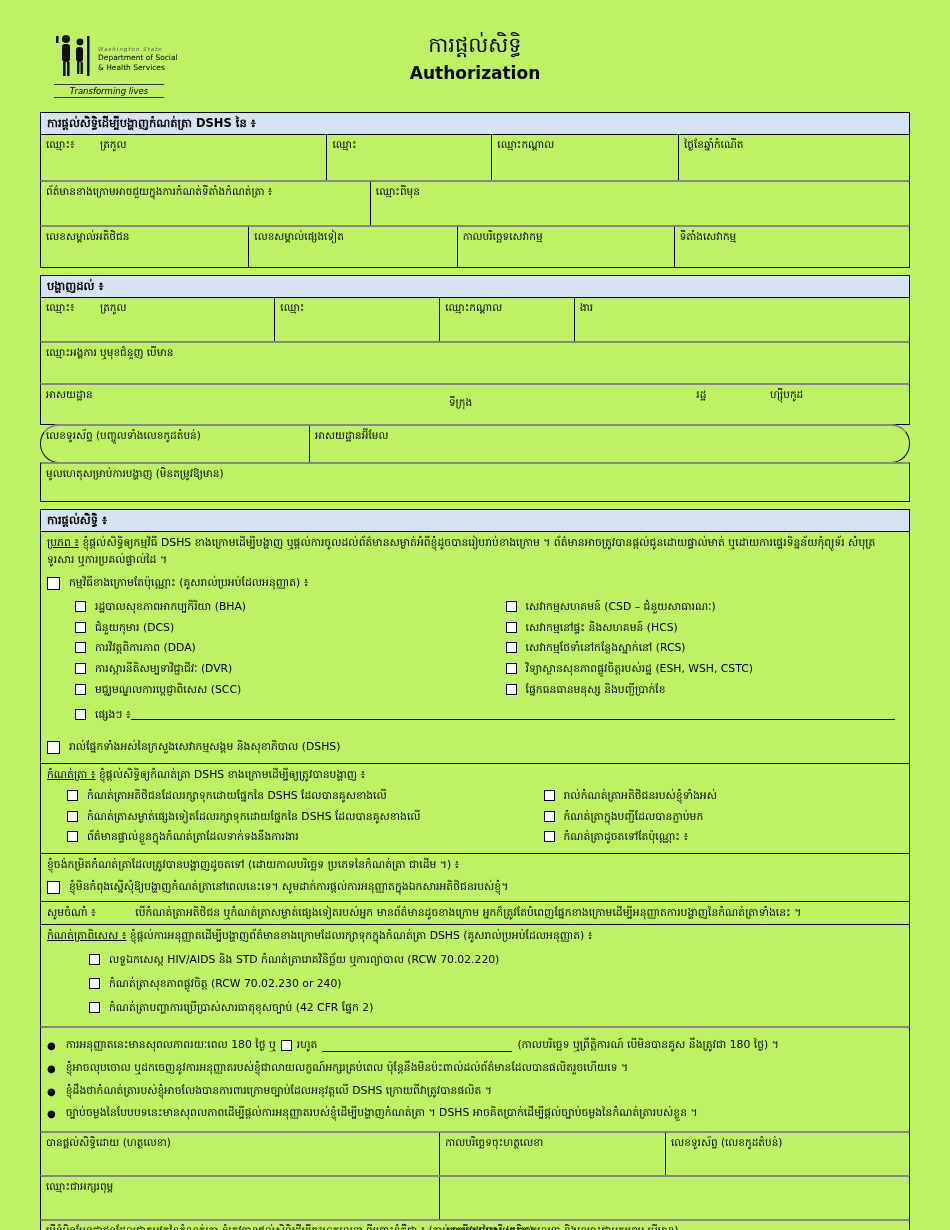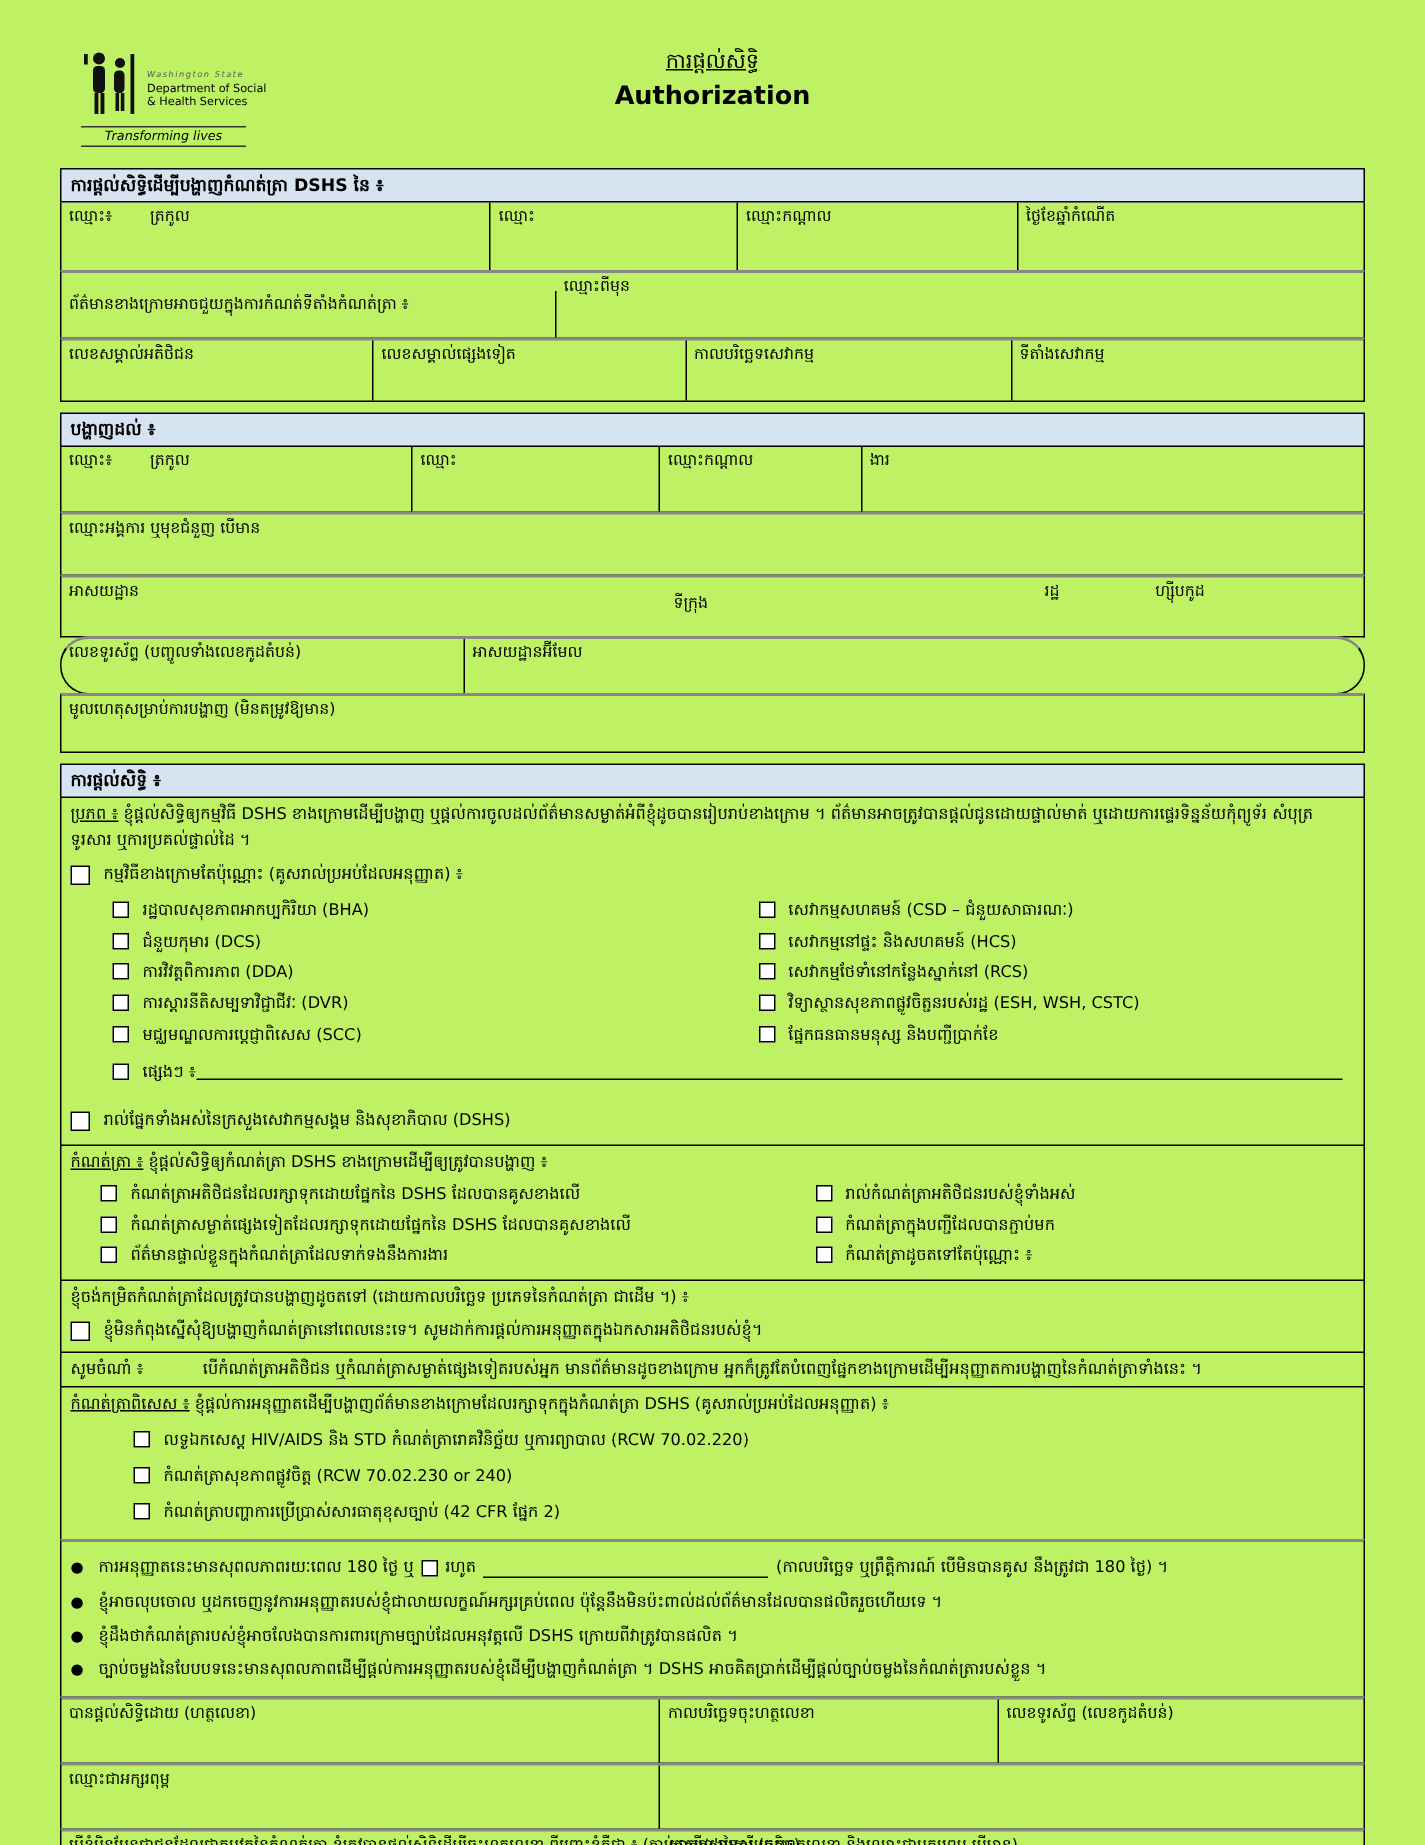--- a/index.html
+++ b/index.html
@@ -7,21 +7,21 @@
   .page{position:relative;width:950px;height:1230px;box-sizing:border-box;padding:26px 40px 0 40px;background:#bef264;overflow:hidden;}
   
   .hdr{position:relative;height:80px;margin-bottom:6px;}
   .logo{position:absolute;left:14px;top:8px;display:flex;flex-direction:column;width:160px;}
   .logo-top{display:flex;align-items:flex-start;}
   .logo-mark{flex:0 0 auto;margin-right:4px;}
   .logo-lines{font-size:7.5px;line-height:1.25;padding-top:10px;}
   .logo-ws{font-size:5.5px;font-style:italic;color:#555;letter-spacing:1px;}
   .logo-tagline{font-size:8.5px;font-style:italic;border-top:1px solid #333;border-bottom:1px solid #333;text-align:center;width:110px;margin-top:2px;padding:1px 0;}
   .titles{position:absolute;left:0;right:0;top:6px;text-align:center;}
-  .title-km{font-size:14px;line-height:1.3;text-decoration:underline;}
+  .title-km{font-size:21px;line-height:1.3;}
   .title-en{font-size:17px;font-weight:bold;margin-top:4px;}
   
   .bar{background:#d6e4f2;border:1px solid #000;font-weight:bold;font-size:11.5px;padding:3px 6px;line-height:1.3;}
   .tbl{margin-bottom:7px;}
   .row{display:flex;border:1px solid #000;border-top:none;box-sizing:border-box;}
   .row.sep{border-top:2px solid #888;margin-top:-1px;}
   .cell{box-sizing:border-box;padding:2px 5px;font-size:10.5px;line-height:1.35;border-right:1px solid #000;position:relative;}
   .cell:last-child{border-right:none;}
   .lbl2{margin-left:22px;}
   
@@ -92,21 +92,21 @@
         <span>ឈ្មោះ</span>
       </div>
       <div class="cell" style="width:21.5%;">
         <span>ឈ្មោះកណ្តាល</span>
       </div>
       <div class="cell" style="width:26.5%;">
         <span>ថ្ងៃខែឆ្នាំកំណើត</span>
       </div>
     </div>
     <div class="row sep" style="height:46px;">
-      <div class="cell" style="width:38%;margin-top:12px;">
+      <div class="cell" style="width:38%;">
         <span>ព័ត៌មានខាងក្រោមអាចជួយក្នុងការកំណត់ទីតាំងកំណត់ត្រា ៖</span>
       </div>
       <div class="cell" style="width:62%;">
         <span>ឈ្មោះពីមុន</span>
       </div>
     </div>
     <div class="row sep" style="height:43px;">
       <div class="cell" style="width:24%;">
         <span>លេខសម្គាល់អតិថិជន</span>
       </div>
@@ -210,21 +210,21 @@
           <div class="cbrow item">
               <span class="cb"></span>
               <span>សេវាកម្មនៅផ្ទះ និងសហគមន៍ (HCS)</span>
             </div>
           <div class="cbrow item">
               <span class="cb"></span>
               <span>សេវាកម្មថែទាំនៅកន្លែងស្នាក់នៅ (RCS)</span>
             </div>
           <div class="cbrow item">
               <span class="cb"></span>
-              <span>វិទ្យាស្ថានសុខភាពផ្លូវចិត្ជនរបស់រដ្ឋ (ESH, WSH, CSTC)</span>
+              <span>វិទ្យាស្ថានសុខភាពផ្លូវចិត្តរបស់រដ្ឋ (ESH, WSH, CSTC)</span>
             </div>
           <div class="cbrow item">
               <span class="cb"></span>
               <span>ផ្នែកធនធានមនុស្ស និងបញ្ជីប្រាក់ខែ</span>
             </div>
         </div>
       </div>
       <div class="cbrow item" style="margin-left:28px;">
         <span class="cb"></span>
         <span>ផ្សេងៗ ៖</span>

